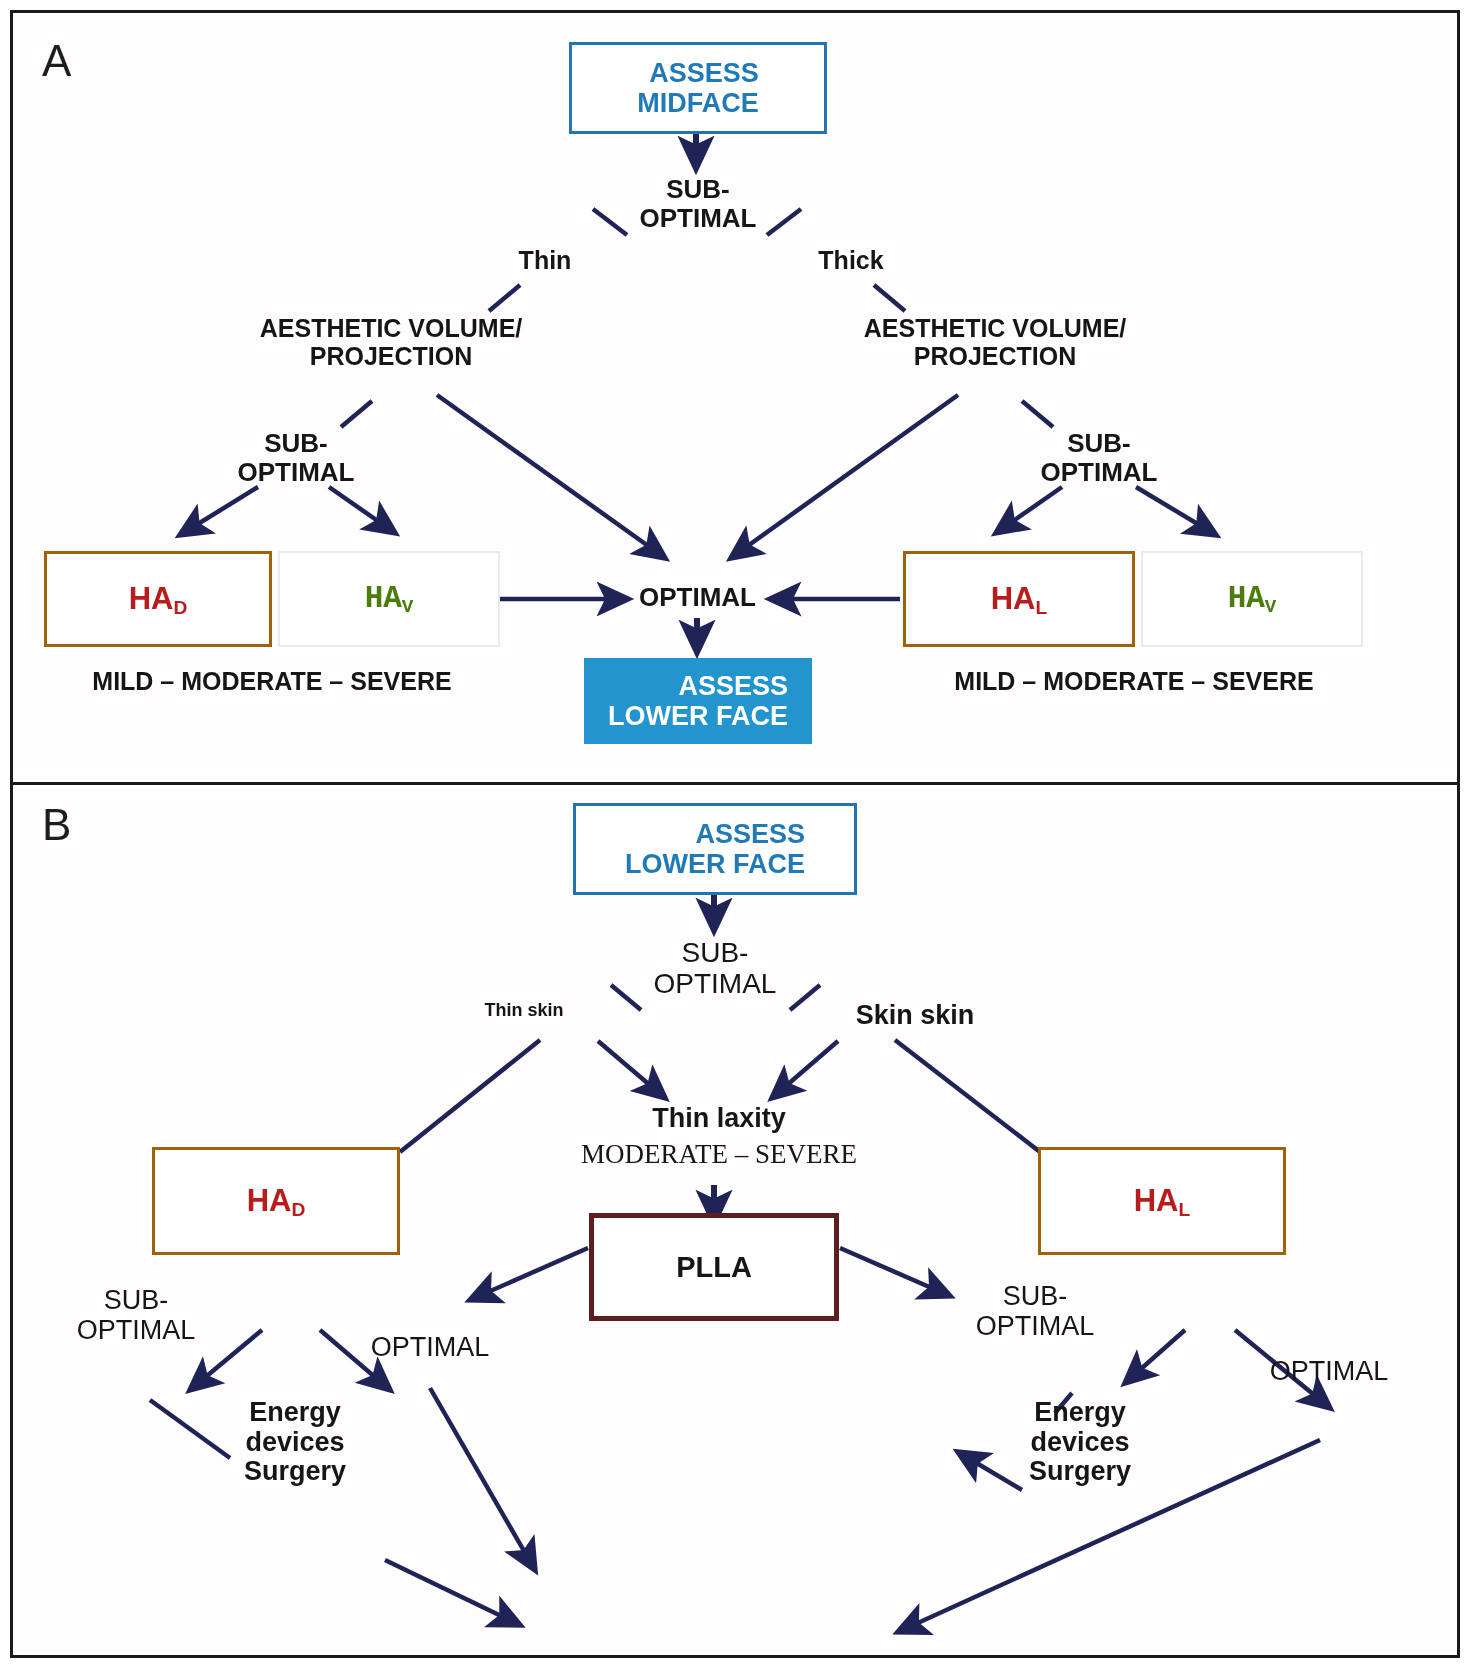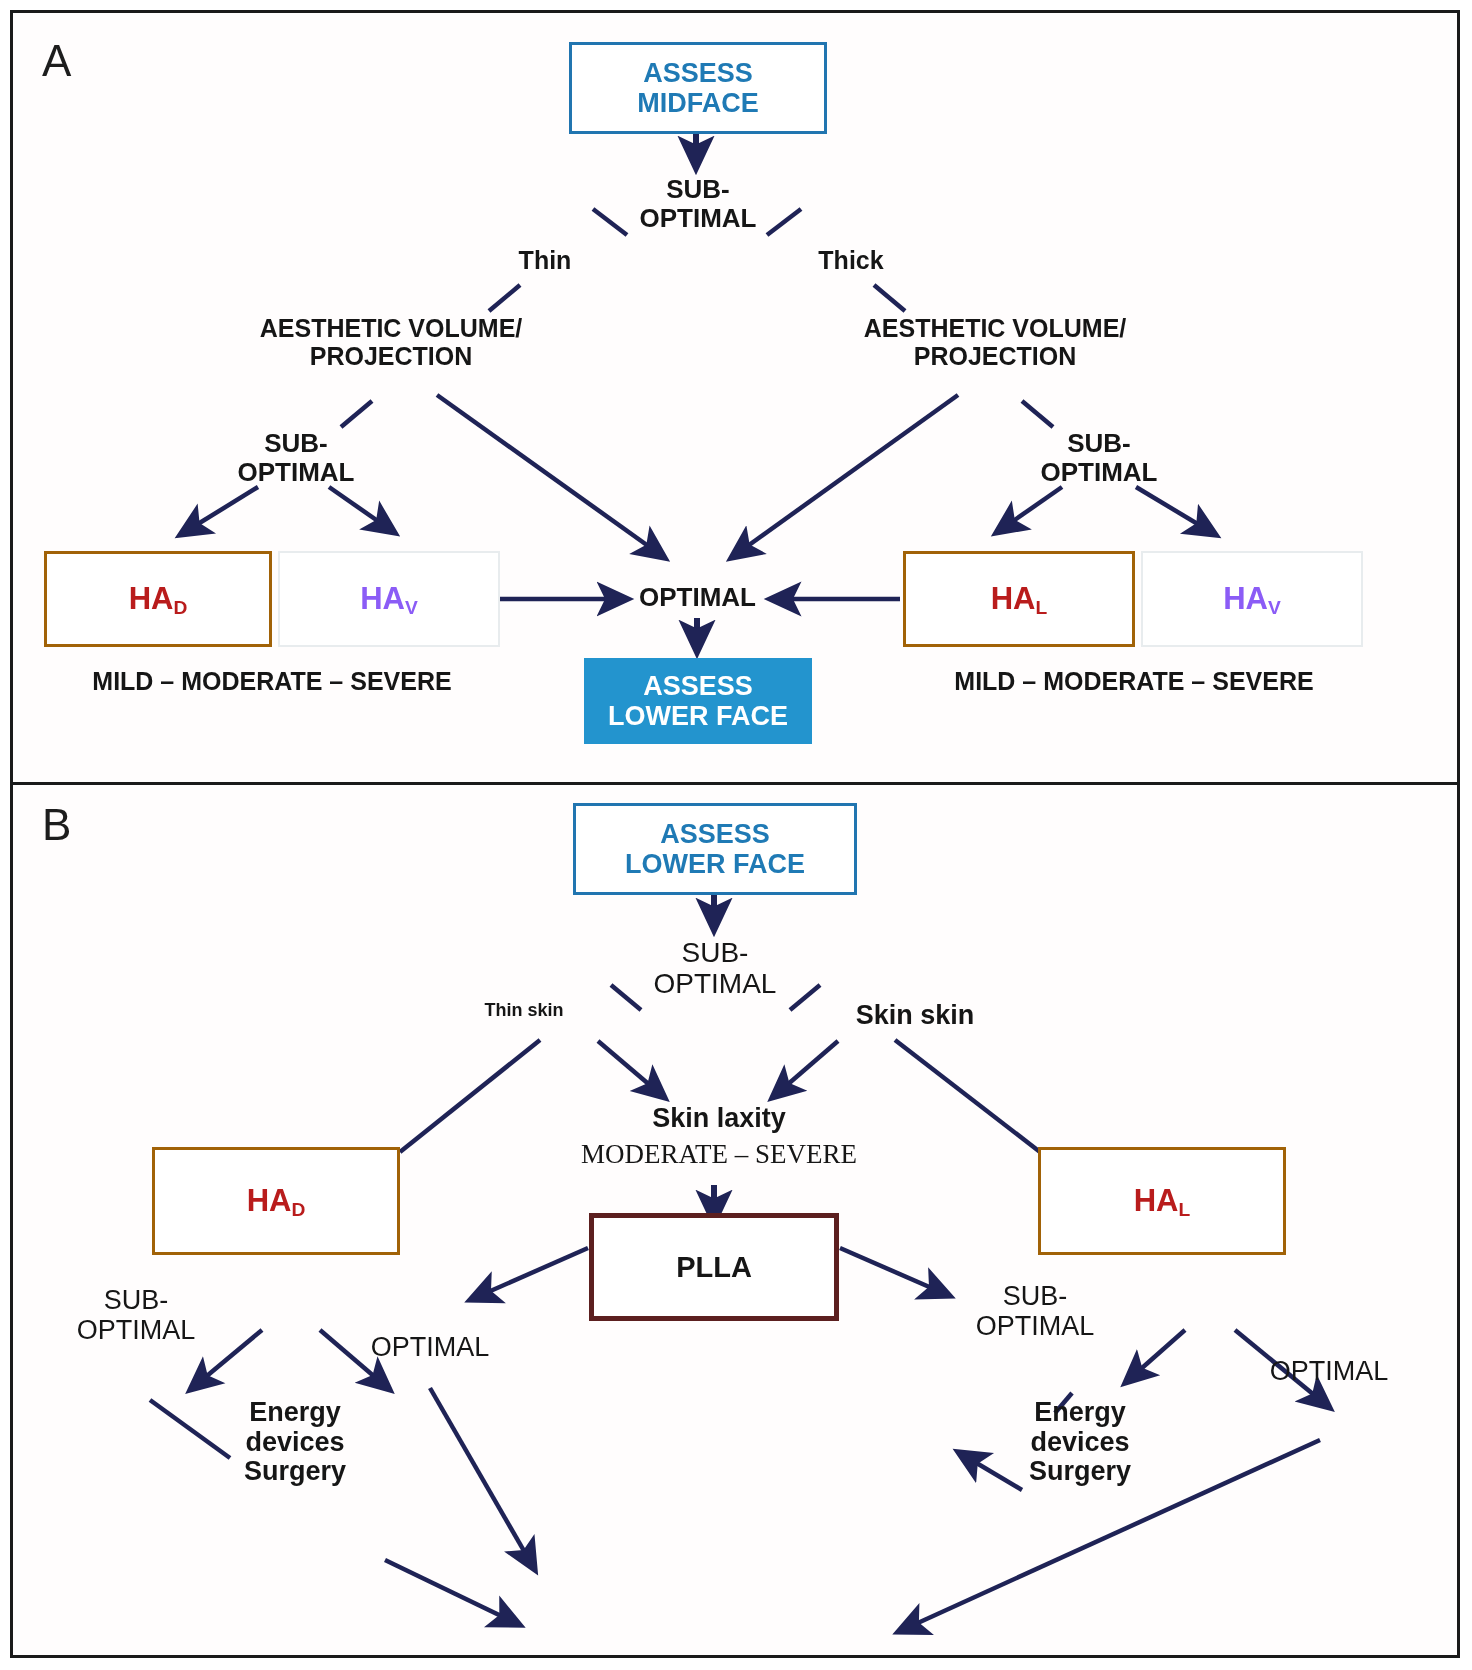--- a/index.html
+++ b/index.html
@@ -34,21 +34,21 @@
     position:absolute;left:0;top:0;
     width:1472px;height:1670px;
     pointer-events:none;
   }
 
   .node{
     position:absolute;
     display:flex;
     align-items:center;
     justify-content:center;
-    text-align:center;
+    text-align:right;
     box-sizing:border-box;
     line-height:1.12;
   }
 
   
   .panel-letter{
     position:absolute;
     font-size:44px;
     font-weight:400;
     color:#1d1d1d;
@@ -70,22 +70,23 @@
   }
   .box-ha-accent{
     border:3px solid #a16207;
     background:#ffffff;
     color:#b91c1c;
     font-weight:bold;
   }
   .box-ha-plain{
     border:2px solid #e8ecee;
     background:#ffffff;
-    color:#8b5cf6;
-    font-weight:bold;
+    color:#4d7c0f;
+    font-weight:bold;
+    font-family:Liberation Mono, monospace;
   }
   .box-plla{
     border:5px solid #5c1f1f;
     background:#ffffff;
     color:#161616;
     font-weight:bold;
   }
 
   
   .lbl{
@@ -255,21 +256,21 @@
   <div class="node box-outline-blue" style="left:573px;top:803px;width:284px;height:92px;font-size:27px;white-space:pre-line;">ASSESS
 LOWER FACE</div>
 
   <div class="lbl lbl-reg" style="left:641px;top:938px;width:148px;font-size:28px;">SUB-
 OPTIMAL</div>
 
   <div class="lbl lbl-bold" style="left:434px;top:1001px;width:180px;font-size:18px;">Thin skin</div>
 
   <div class="lbl lbl-bold" style="left:820px;top:1001px;width:190px;font-size:27px;">Skin skin</div>
 
-  <div class="lbl lbl-bold" style="left:614px;top:1104px;width:210px;font-size:27px;">Skin laxity</div>
+  <div class="lbl lbl-bold" style="left:614px;top:1104px;width:210px;font-size:27px;">Thin laxity</div>
 
   <div class="lbl lbl-reg" style="left:566px;top:1140px;width:306px;font-size:27px;font-family:Liberation Serif, serif;">MODERATE – SEVERE</div>
 
   <div class="node box-plla" style="left:589px;top:1213px;width:250px;height:108px;font-size:29px;">PLLA</div>
 
   <div class="node box-ha-accent" style="left:152px;top:1147px;width:248px;height:108px;font-size:31px;">
     <span>
       <span>HA</span><span class="sub">D</span>
     </span>
   </div>

